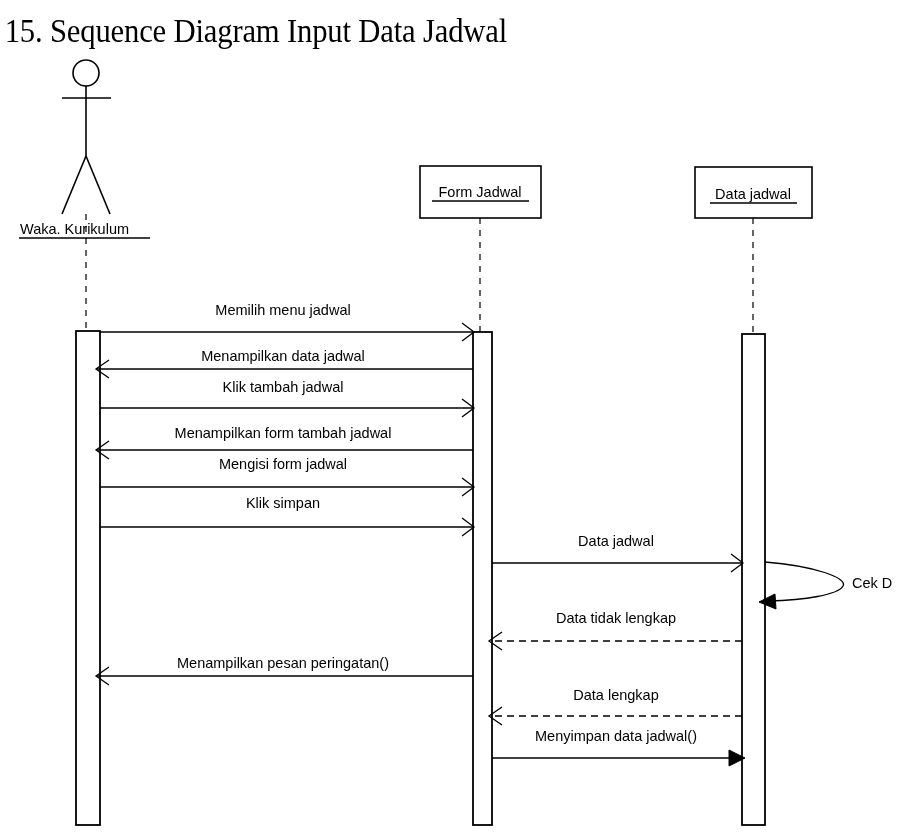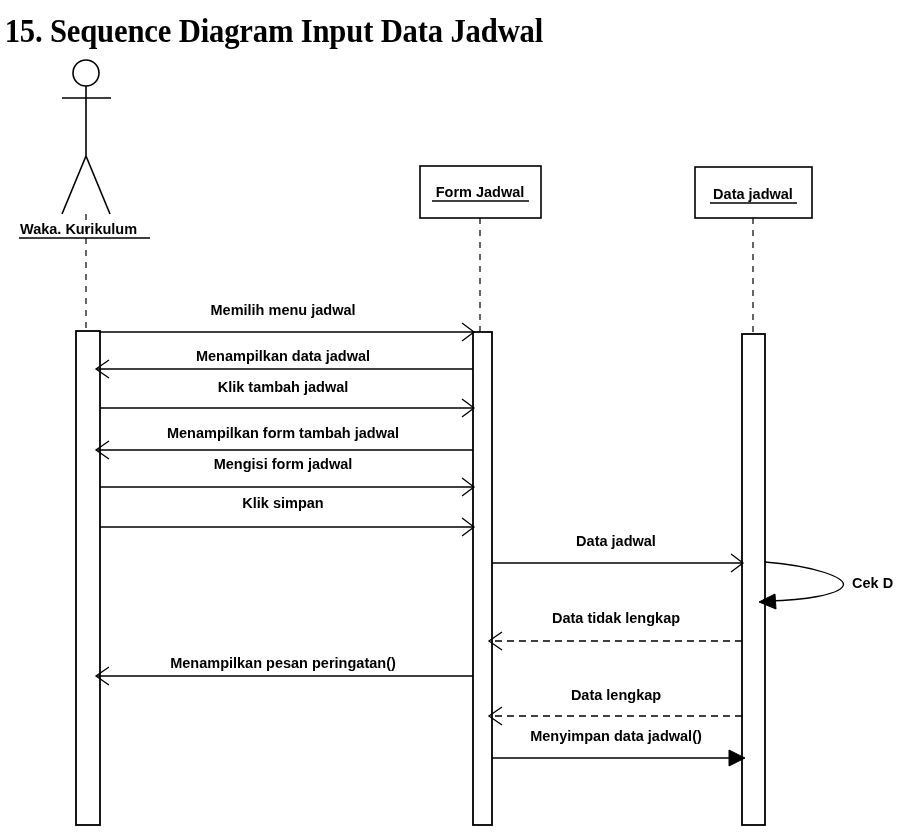--- a/index.html
+++ b/index.html
@@ -13,21 +13,20 @@
     height: 832px;
     overflow: hidden;
     font-family: "Liberation Sans", sans-serif;
     color: #000000;
   }
   #diagram-root {
     position: relative;
     width: 900px;
     height: 832px;
     background: #ffffff;
-    font-weight: bold;
   }
   svg#sequence-diagram {
     display: block;
     width: 900px;
     height: 832px;
   }
   .diagram-title {
     font-family: "Liberation Serif", serif;
     font-size: 33px;
     font-stretch: condensed;

